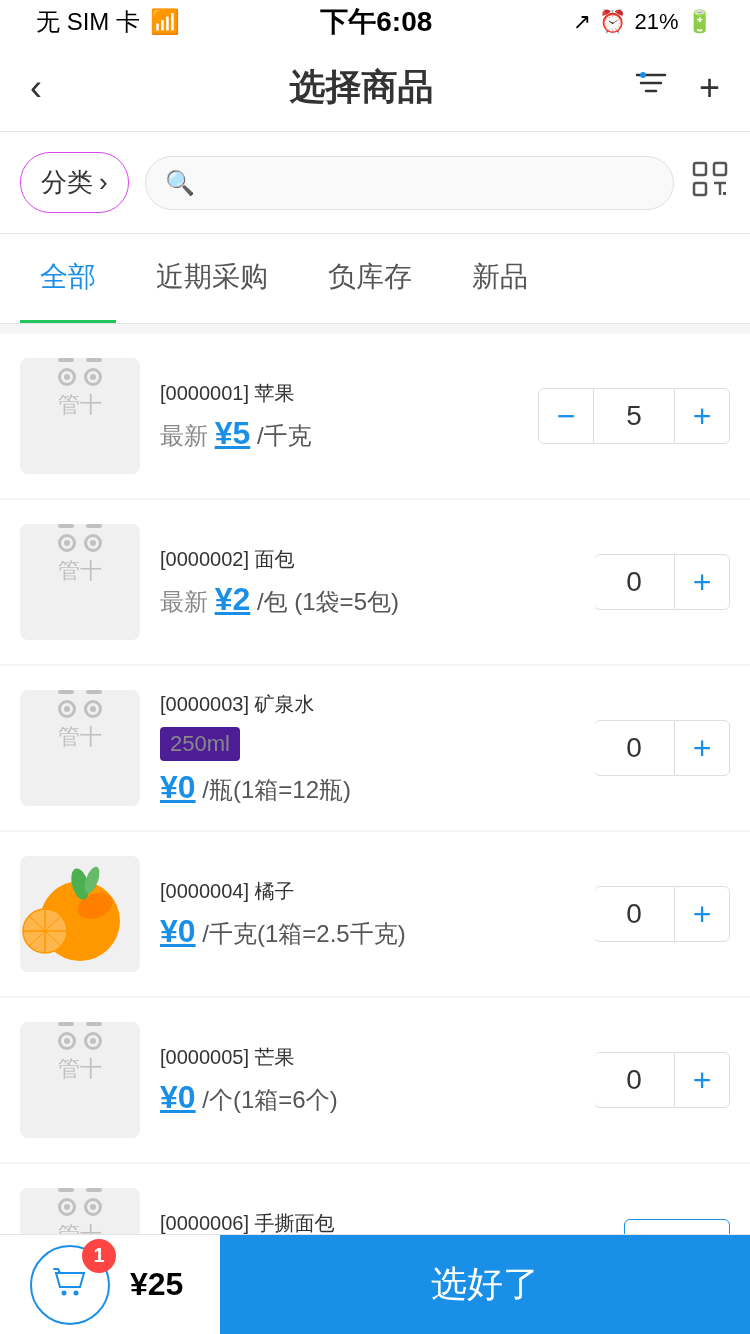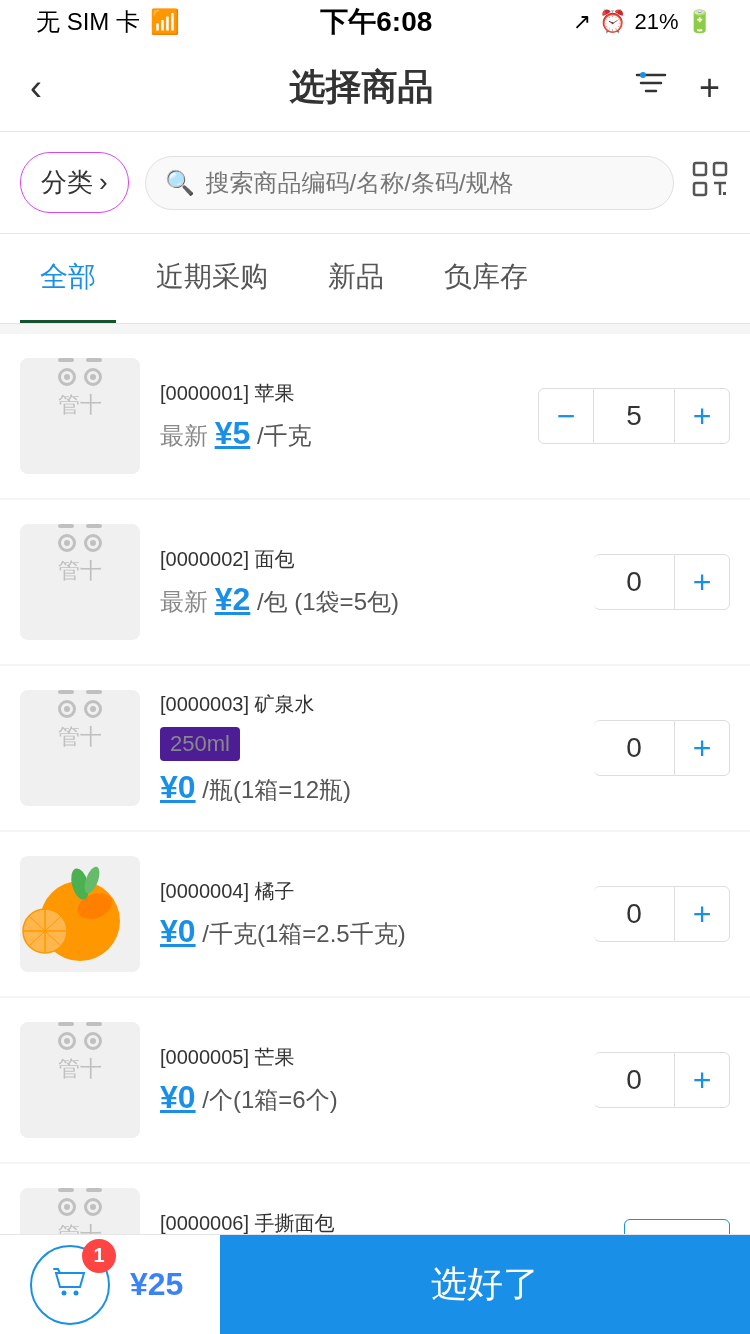--- a/index.html
+++ b/index.html
@@ -119,21 +119,21 @@
     .tab-item {
       padding: 24px 20px;
       font-size: 28px;
       color: #555;
       cursor: pointer;
       border-bottom: 3px solid transparent;
       white-space: nowrap;
     }
     .tab-item.active {
       color: #1a8fe8;
-      border-bottom: 3px solid #14532d;
+      border-bottom: 3px solid #22c55e;
       font-weight: 500;
     }
 
     
     .product-list {
       background: #f5f5f5;
     }
     .product-item {
       background: #fff;
       display: flex;
@@ -311,21 +311,21 @@
       height: 34px;
       display: flex;
       align-items: center;
       justify-content: center;
       font-size: 20px;
       font-weight: bold;
     }
     .cart-total {
       font-size: 32px;
       font-weight: 600;
-      color: #3b82f6;
+      color: #000000;
     }
     .confirm-btn {
       flex: 1;
       height: 100%;
       background: #1a8fe8;
       color: #fff;
       font-size: 36px;
       font-weight: 500;
       border: none;
       cursor: pointer;
@@ -367,39 +367,38 @@
   </div>
 </div>
 
 <div class="search-bar">
   <button class="category-btn">
     <span>分类</span>
     <span>›</span>
   </button>
   <div class="search-input-wrap">
     <span class="search-icon-char">🔍</span>
-    <input class="search-input" type="text" placeholder="搜索商品编码/名称/条码/规格" style="">
   </div>
   <div class="scan-btn">
     <svg width="40" height="40" viewBox="0 0 40 40" fill="none">
       <rect x="4" y="4" width="12" height="12" rx="2" stroke="#555" stroke-width="2.5"></rect>
       <rect x="24" y="4" width="12" height="12" rx="2" stroke="#555" stroke-width="2.5"></rect>
       <rect x="4" y="24" width="12" height="12" rx="2" stroke="#555" stroke-width="2.5"></rect>
       <line x1="24" y1="24" x2="36" y2="24" stroke="#555" stroke-width="2.5"></line>
       <line x1="30" y1="24" x2="30" y2="36" stroke="#555" stroke-width="2.5"></line>
       <rect x="33" y="33" width="3" height="3" fill="#555"></rect>
     </svg>
   </div>
 </div>
 
 <div class="tabs">
   <div class="tab-item active">全部</div>
   <div class="tab-item">近期采购</div>
+  <div class="tab-item">负库存</div>
   <div class="tab-item">新品</div>
-  <div class="tab-item">负库存</div>
 </div>
 
 <div class="product-list">
 
   <div class="product-item">
     <div class="product-img">
       <div class="product-img-owl">
         <div class="owl-brows">
             <div class="owl-brow"></div>
             <div class="owl-brow"></div>

